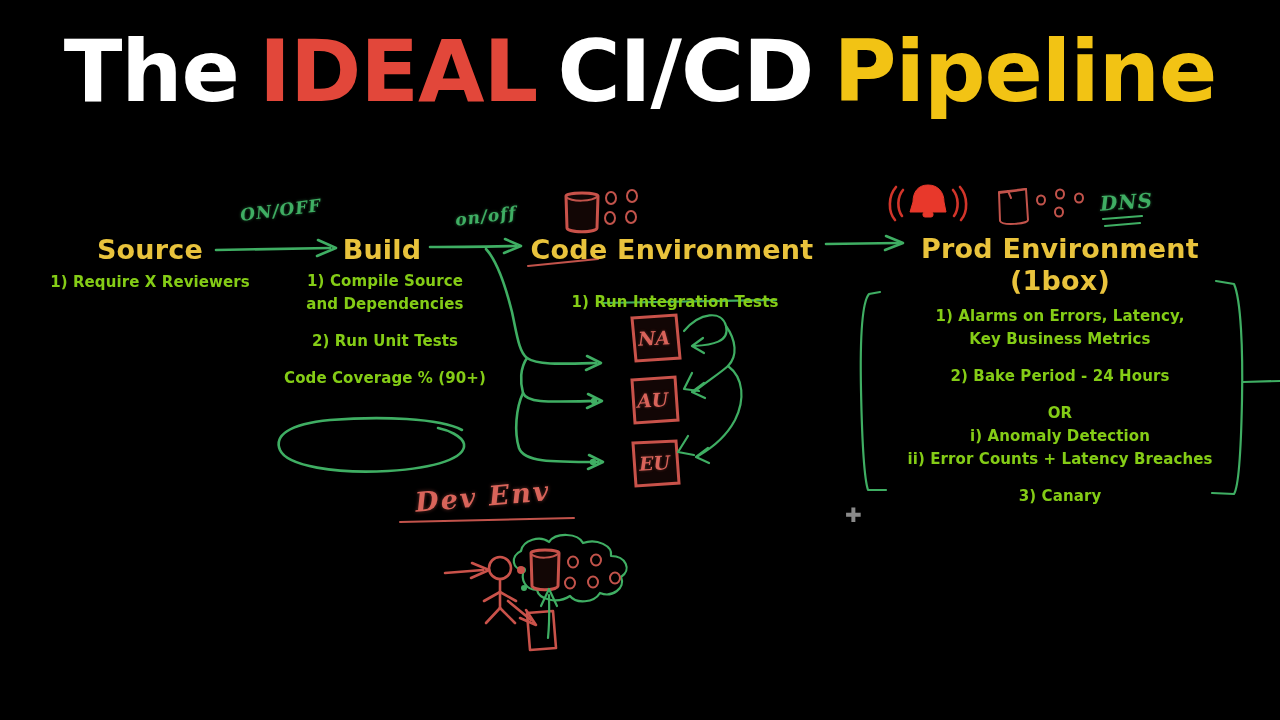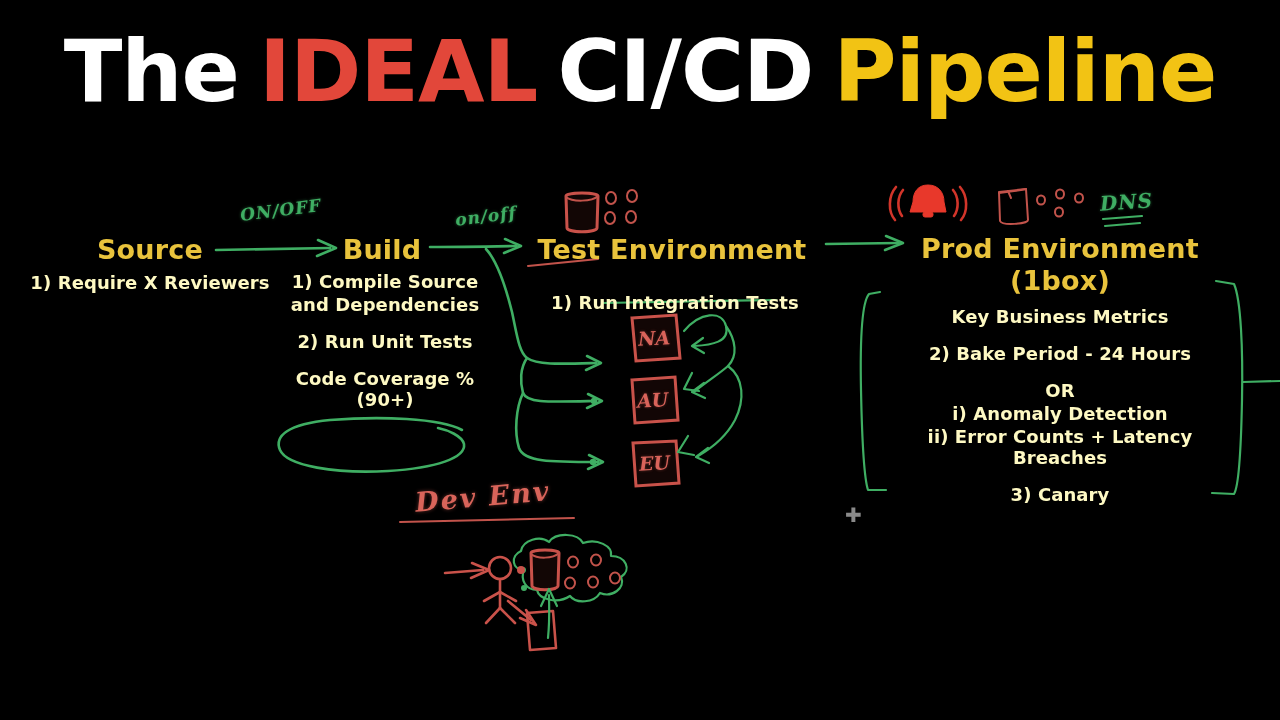--- a/index.html
+++ b/index.html
@@ -36,23 +36,23 @@
     line-height:34px;
     text-align:center;
     white-space:nowrap;
     letter-spacing:0.2px;
   }
   .stage-head.two-line{white-space:normal;line-height:32px;}
 
   
   .stage-body{
     position:absolute;
-    color:#fef9c3;
+    color:#84cc16;
     font-weight:700;
-    font-size:18px;
+    font-size:15px;
     line-height:21px;
     text-align:center;
     letter-spacing:0.1px;
   }
   .stage-body .item{margin-bottom:16px;}
   .stage-body .item:last-child{margin-bottom:0;}
   .stage-body .tight{margin-bottom:2px;}
 
   
   .ink-label{
@@ -284,33 +284,34 @@
       <div data-bind="stages.1.items.0.lines.1">and Dependencies</div>
     </div>
     <div class="item">
       <div data-bind="stages.1.items.1.lines.0">2) Run Unit Tests</div>
     </div>
     <div class="item">
       <div data-bind="stages.1.items.2.lines.1">Code Coverage % (90+)</div>
     </div>
   </div>
 
-  <div class="stage-head" style="left:512px;top:233px;width:320px;" data-bind="stages.2.heading">Test Environment</div>
+  <div class="stage-head" style="left:512px;top:233px;width:320px;" data-bind="stages.2.heading">Code Environment</div>
   <div class="stage-body" style="left:530px;top:292px;width:290px;">
     <div class="item">
       <div data-bind="stages.2.items.0.lines.0">1) Run Integration Tests</div>
     </div>
   </div>
 
   <div class="stage-head two-line" style="left:900px;top:233px;width:320px;">
     <div data-bind="stages.3.heading_line1">Prod Environment</div>
     <div data-bind="stages.3.heading_line2">(1box)</div>
   </div>
   <div class="stage-body" style="left:890px;top:306px;width:340px;">
     <div class="item">
+      <div class="tight" data-bind="stages.3.items.0.lines.0">1) Alarms on Errors, Latency,</div>
       <div data-bind="stages.3.items.0.lines.1">Key Business Metrics</div>
     </div>
     <div class="item">
       <div data-bind="stages.3.items.1.lines.0">2) Bake Period - 24 Hours</div>
     </div>
     <div class="item">
       <div class="tight" data-bind="stages.3.items.2.lines.1">OR</div>
       <div class="tight" data-bind="stages.3.items.2.lines.0">i) Anomaly Detection</div>
       <div data-bind="stages.3.items.2.lines.2">ii) Error Counts + Latency Breaches</div>
     </div>

